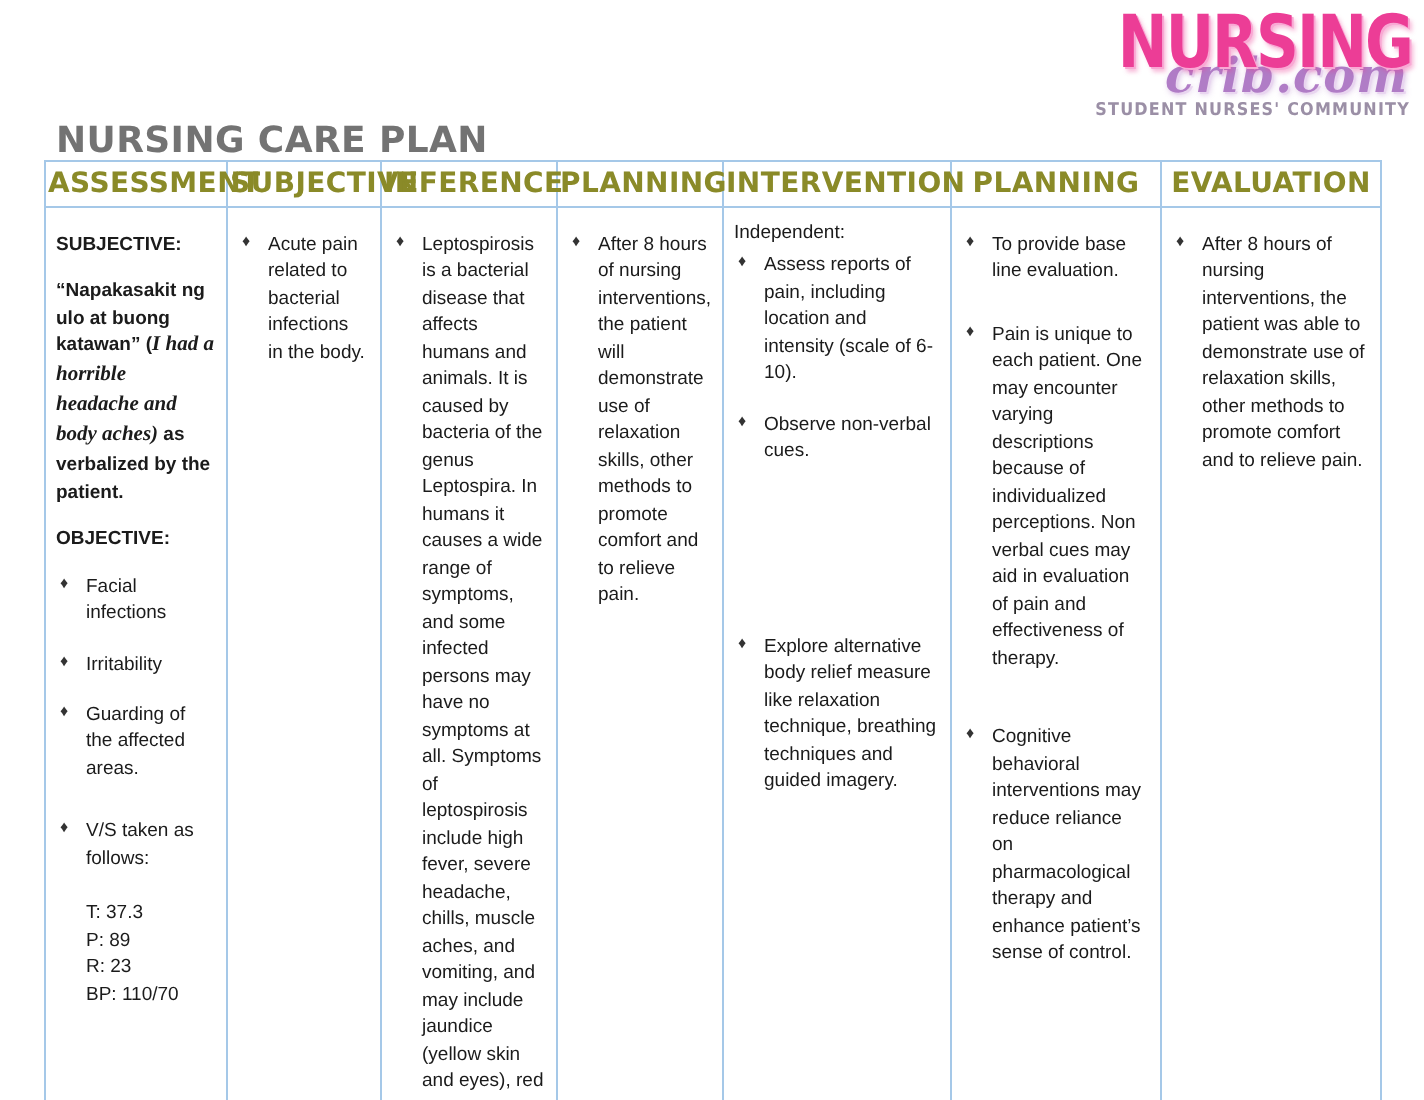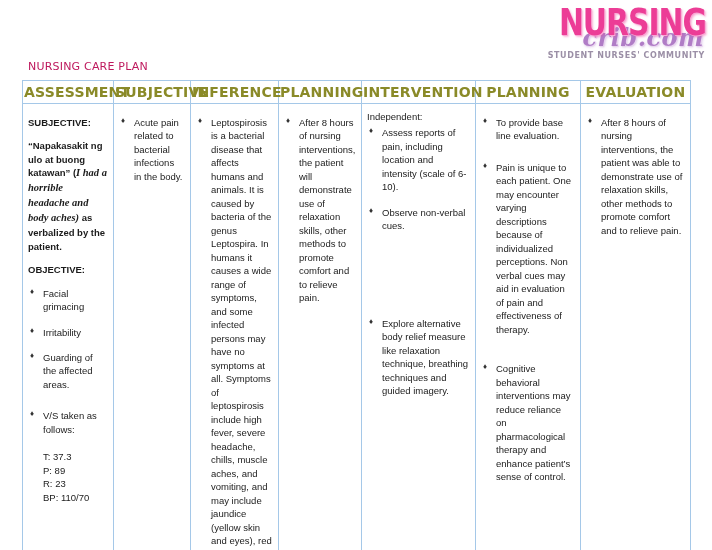--- a/index.html
+++ b/index.html
@@ -64,24 +64,24 @@
     transform-origin: right top;
     text-align: right;
   }
 
   
   .doc-title {
     position: absolute;
     left: 28px;
     top: 60px;
     font-family: "DejaVu Sans", sans-serif;
-    font-weight: normal;
-    font-size: 11px;
+    font-weight: bold;
+    font-size: 18px;
     letter-spacing: .2px;
-    color: #be185d;
+    color: #737373;
   }
 
   
   .ncp-table {
     position: absolute;
     left: 22px;
     top: 80px;
     width: 668px;
     border-collapse: collapse;
     table-layout: fixed;
@@ -193,21 +193,21 @@
 
       <td>
         <div class="gap-sm"></div>
         <p class="plain">SUBJECTIVE:</p>
         <div class="gap-sm"></div>
         <p class="plain"><span>“Napakasakit ng ulo at buong katawan” (</span><span class="quote-en">I had a horrible headache and body aches)</span><span> as verbalized by the patient.</span></p>
         <div class="gap-sm"></div>
         <p class="plain">OBJECTIVE:</p>
         <div class="gap-sm"></div>
         <ul class="bl">
-          <li>Facial grimacing</li>
+          <li>Facial infections</li>
           <li>Irritability</li>
           <li>Guarding of the affected areas.</li>
         </ul>
         <div class="gap-sm"></div>
         <ul class="bl">
           <li class="tight">V/S taken as follows:</li>
         </ul>
         <div class="vitals">
           <div>T: 37.3</div>
           <div>P: 89</div>

